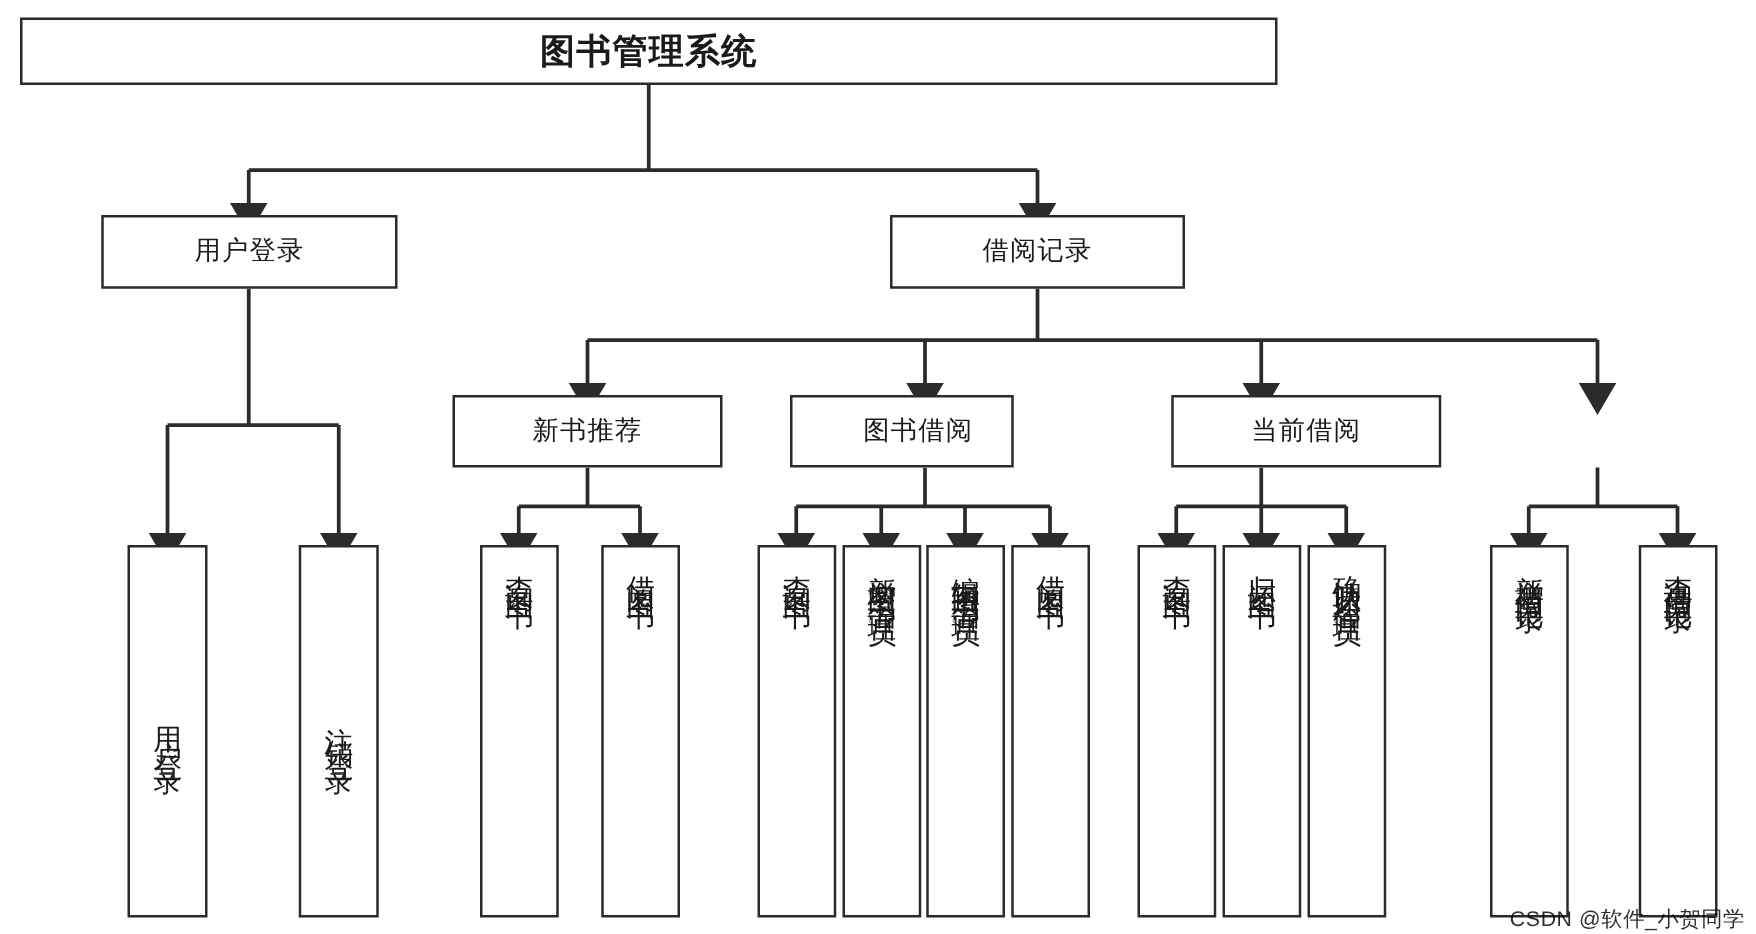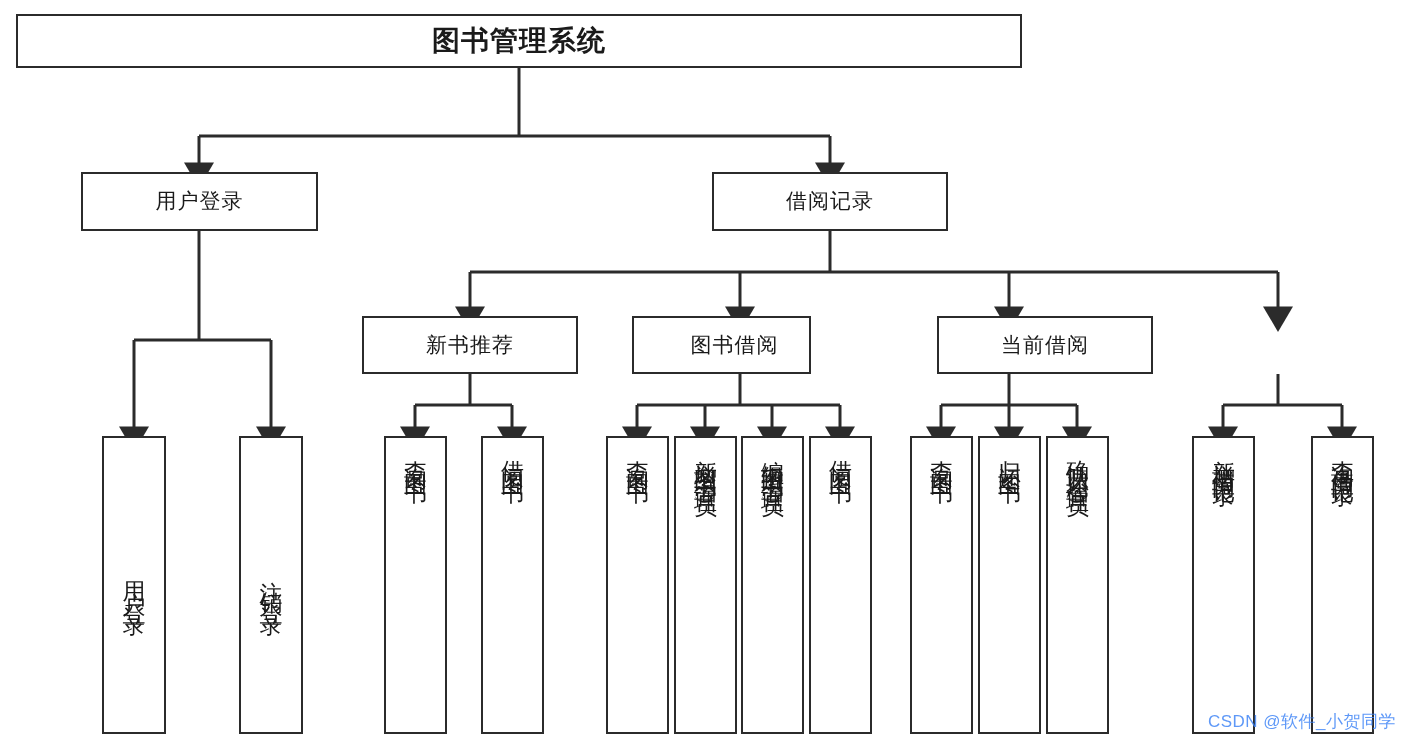--- a/index.html
+++ b/index.html
@@ -44,23 +44,23 @@
     line-height:1;
     letter-spacing:5px;
     white-space:pre;
   }
   .v-node.centered{align-items:center;padding-top:0;}
   .v-node.centered .lbl{letter-spacing:11px;}
   .v-node.mid .lbl{letter-spacing:7px;}
 
   #watermark{
     position:absolute;
-    right:9px;bottom:14px;
+    right:9px;bottom:0;
     font-size:17px;
-    color:#3b82f6;
+    color:#000000;
     letter-spacing:0.5px;
     white-space:nowrap;
     opacity:.82;
   }
 </style>
 </head>
 <body>
 
 <div id="diagram-root">
 

